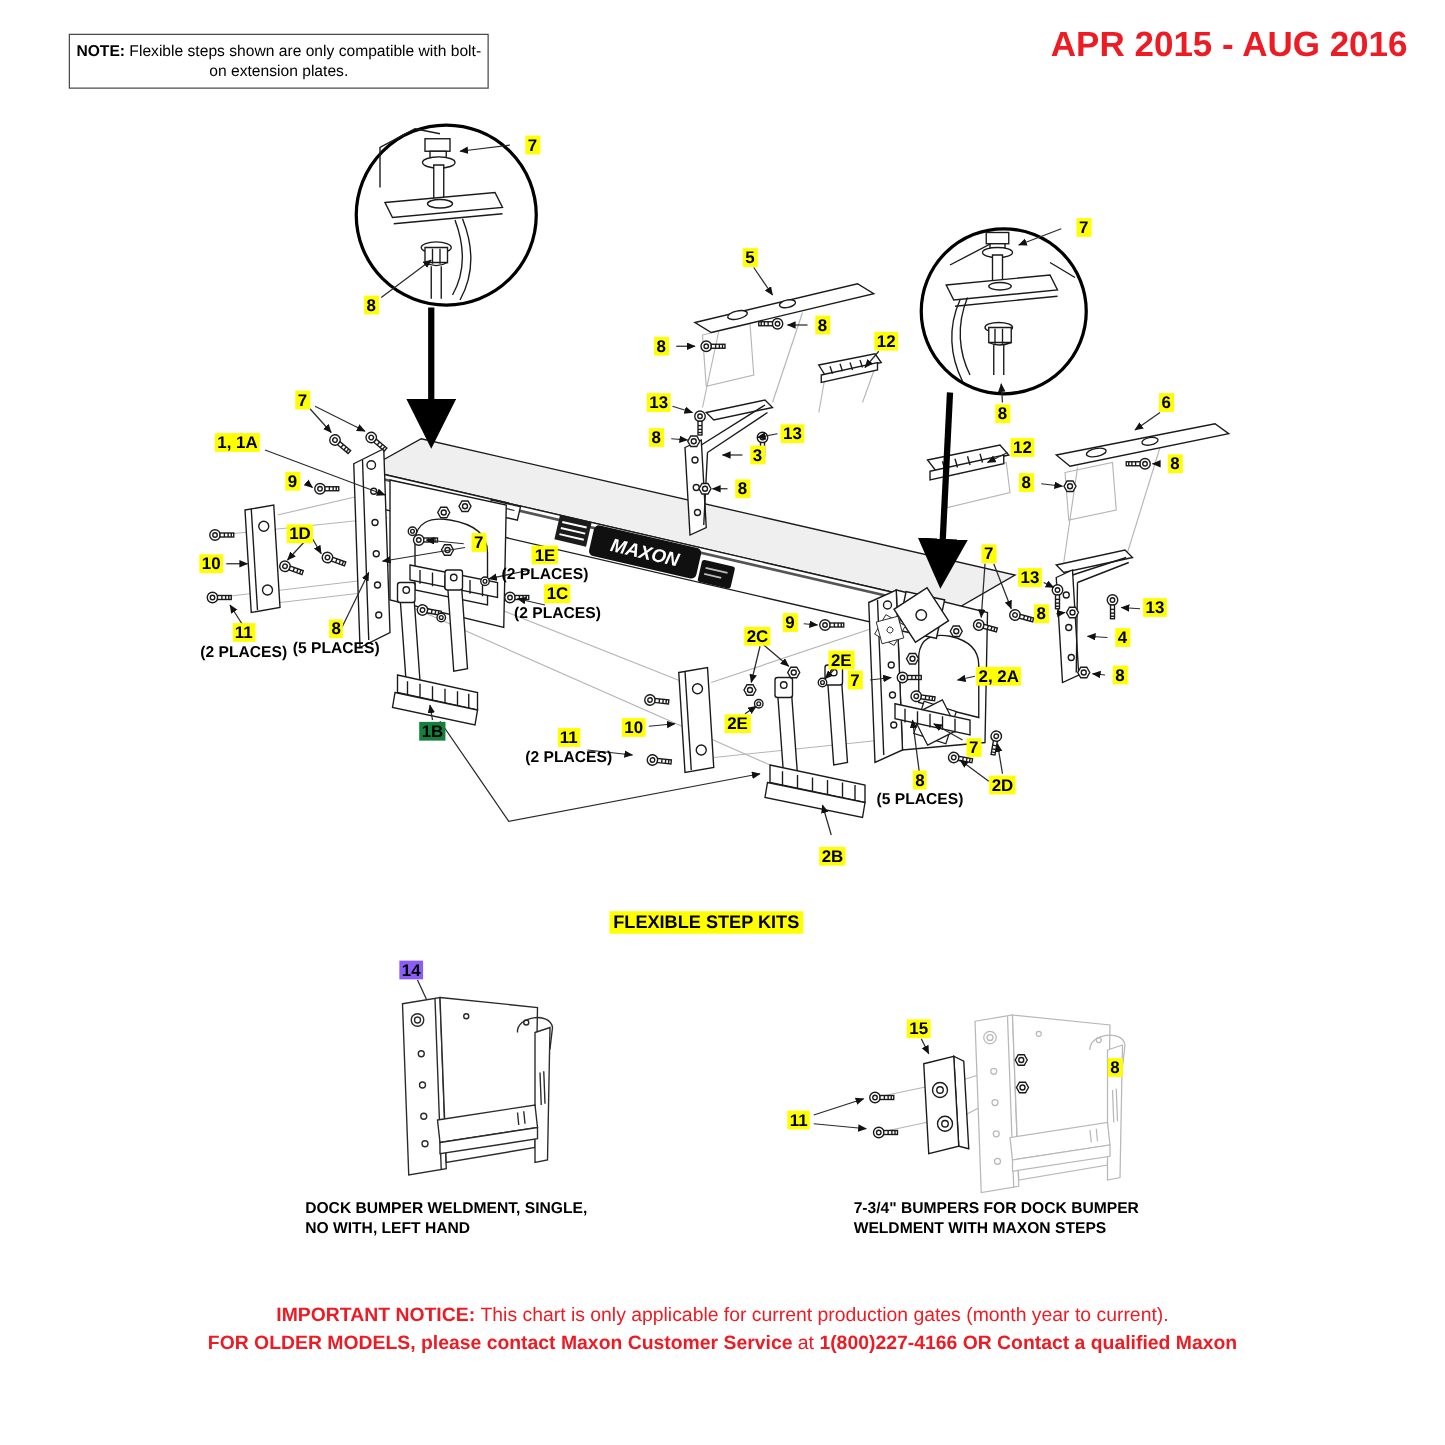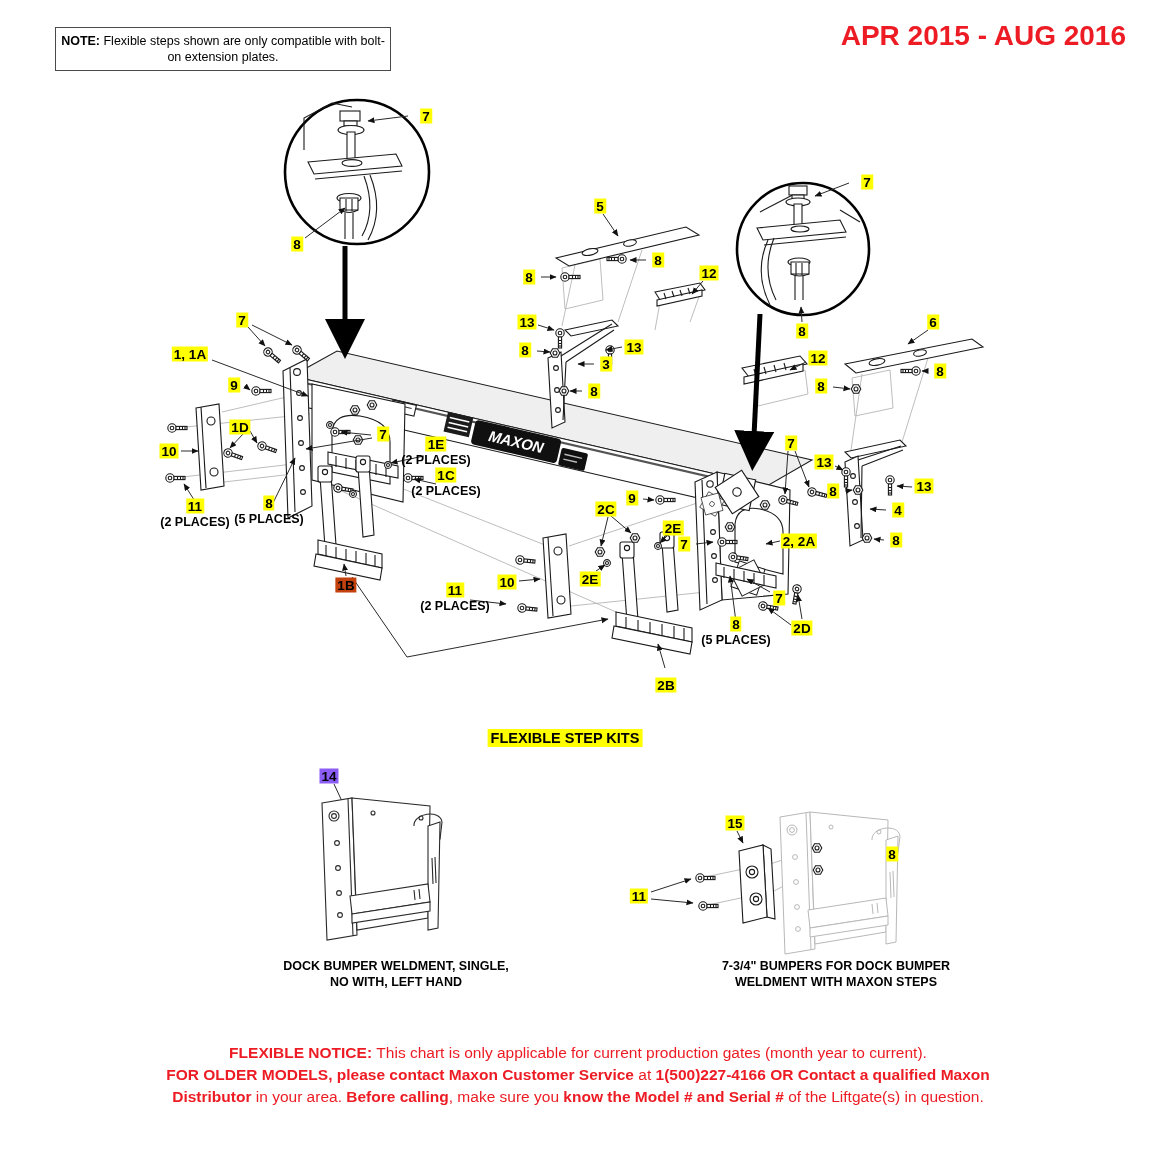--- a/index.html
+++ b/index.html
@@ -15,22 +15,22 @@
   #note-box{position:absolute;left:55px;top:27px;width:326px;border:1.5px solid #4a4a4a;
             padding:5px 4px;font-size:12.5px;line-height:16px;text-align:center;background:#fff;z-index:3;}
   #date-range{position:absolute;right:30px;top:20px;font-size:28px;font-weight:bold;z-index:3;}
   #callout-layer{position:absolute;left:0;top:0;width:1156px;height:1156px;z-index:4;}
   .callout{position:absolute;transform:translate(-50%,-50%);text-align:center;white-space:nowrap;
            font-size:13.5px;font-weight:bold;line-height:15px;}
   .callout .hl{background:#FFFF00;padding:0 2px;display:inline-block;}
   .callout .sub{display:block;background:none;font-size:12.5px;margin-top:1px;}
   #kit-label{position:absolute;left:565px;top:738px;transform:translate(-50%,-50%);
              background:#FFFF00;font-size:14.5px;font-weight:bold;padding:1px 3px;white-space:nowrap;z-index:3;text-align:center;}
-  .caption{position:absolute;transform:translateX(-50%);text-align:center;font-size:12.5px;
-           font-weight:bold;line-height:16px;white-space:nowrap;z-index:3;margin-left:39px;}
+  .caption{position:absolute;transform:translateX(-50%);font-size:12.5px;
+           font-weight:bold;line-height:16px;white-space:nowrap;z-index:3;}
   #caption-left{left:357px;top:958px;}
   #caption-right{left:797px;top:958px;}
   #notice{position:absolute;left:0;top:1042px;width:1156px;text-align:center;
           font-size:15.5px;line-height:22px;z-index:3;}
   .b{font-weight:bold;}
 </style>
 </head>
 <body>
 
 <div id="page">
@@ -478,21 +478,21 @@
       <div class="callout" style="left: 242px; top: 320px;"><span class="hl" style="background: rgb(255, 255, 0);">7</span></div>
       <div class="callout" style="left: 190px; top: 354px;"><span class="hl" style="background: rgb(255, 255, 0);">1, 1A</span></div>
       <div class="callout" style="left: 234px; top: 385px;"><span class="hl" style="background: rgb(255, 255, 0);">9</span></div>
       <div class="callout" style="left: 240px; top: 427px;"><span class="hl" style="background: rgb(255, 255, 0);">1D</span></div>
       <div class="callout" style="left: 169px; top: 451px;"><span class="hl" style="background: rgb(255, 255, 0);">10</span></div>
       <div class="callout" style="left: 383px; top: 434px;"><span class="hl" style="background: rgb(255, 255, 0);">7</span></div>
       <div class="callout" style="left: 436px; top: 452px;"><span class="hl" style="background: rgb(255, 255, 0);">1E</span><span class="sub">(2 PLACES)</span></div>
       <div class="callout" style="left: 446px; top: 483px;"><span class="hl" style="background: rgb(255, 255, 0);">1C</span><span class="sub">(2 PLACES)</span></div>
       <div class="callout" style="left: 195px; top: 514px;"><span class="hl" style="background: rgb(255, 255, 0);">11</span><span class="sub">(2 PLACES)</span></div>
       <div class="callout" style="left: 269px; top: 511px;"><span class="hl" style="background: rgb(255, 255, 0);">8</span><span class="sub">(5 PLACES)</span></div>
-      <div class="callout" style="left: 346px; top: 585px;"><span class="hl" style="background: #c2410c;">1B</span></div>
+      <div class="callout" style="left: 346px; top: 585px;"><span class="hl" style="background: #15803d;">1B</span></div>
       <div class="callout" style="left: 632px; top: 498px;"><span class="hl" style="background: rgb(255, 255, 0);">9</span></div>
       <div class="callout" style="left: 606px; top: 509px;"><span class="hl" style="background: rgb(255, 255, 0);">2C</span></div>
       <div class="callout" style="left: 673px; top: 528px;"><span class="hl" style="background: rgb(255, 255, 0);">2E</span></div>
       <div class="callout" style="left: 684px; top: 544px;"><span class="hl" style="background: rgb(255, 255, 0);">7</span></div>
       <div class="callout" style="left: 799px; top: 541px;"><span class="hl" style="background: rgb(255, 255, 0);">2, 2A</span></div>
       <div class="callout" style="left: 590px; top: 579px;"><span class="hl" style="background: rgb(255, 255, 0);">2E</span></div>
       <div class="callout" style="left: 507px; top: 582px;"><span class="hl" style="background: rgb(255, 255, 0);">10</span></div>
       <div class="callout" style="left: 455px; top: 598px;"><span class="hl" style="background: rgb(255, 255, 0);">11</span><span class="sub">(2 PLACES)</span></div>
       <div class="callout" style="left: 791px; top: 443px;"><span class="hl" style="background: rgb(255, 255, 0);">7</span></div>
       <div class="callout" style="left: 824px; top: 462px;"><span class="hl" style="background: rgb(255, 255, 0);">13</span></div>
@@ -515,17 +515,16 @@
   <div id="caption-left" class="caption">
     <div>DOCK BUMPER WELDMENT, SINGLE,</div>
     <div>NO WITH, LEFT HAND</div>
   </div>
   <div id="caption-right" class="caption">
     <div>7-3/4" BUMPERS FOR DOCK BUMPER</div>
     <div>WELDMENT WITH MAXON STEPS</div>
   </div>
 
   <div id="notice" style="color: rgb(237, 28, 36);">
-      <div><span class="b">FLEXIBLE NOTICE: </span><span>This chart is only applicable for current production gates (month year to current).</span></div>
-      <div><span class="b">FOR OLDER MODELS, please contact Maxon Customer Service</span><span> at </span><span class="b">1(500)227-4166 OR Contact a qualified Maxon</span></div>
-      <div><span class="b">Distributor</span><span> in your area. </span><span class="b">Before calling</span><span>, make sure you </span><span class="b">know the Model # and Serial #</span><span> of the Liftgate(s) in question.</span></div>
+      <div><span class="b">IMPORTANT NOTICE: </span><span>This chart is only applicable for current production gates (month year to current).</span></div>
+      <div><span class="b">FOR OLDER MODELS, please contact Maxon Customer Service</span><span> at </span><span class="b">1(800)227-4166 OR Contact a qualified Maxon</span></div>
     </div>
 </div>
 
 </body></html>

